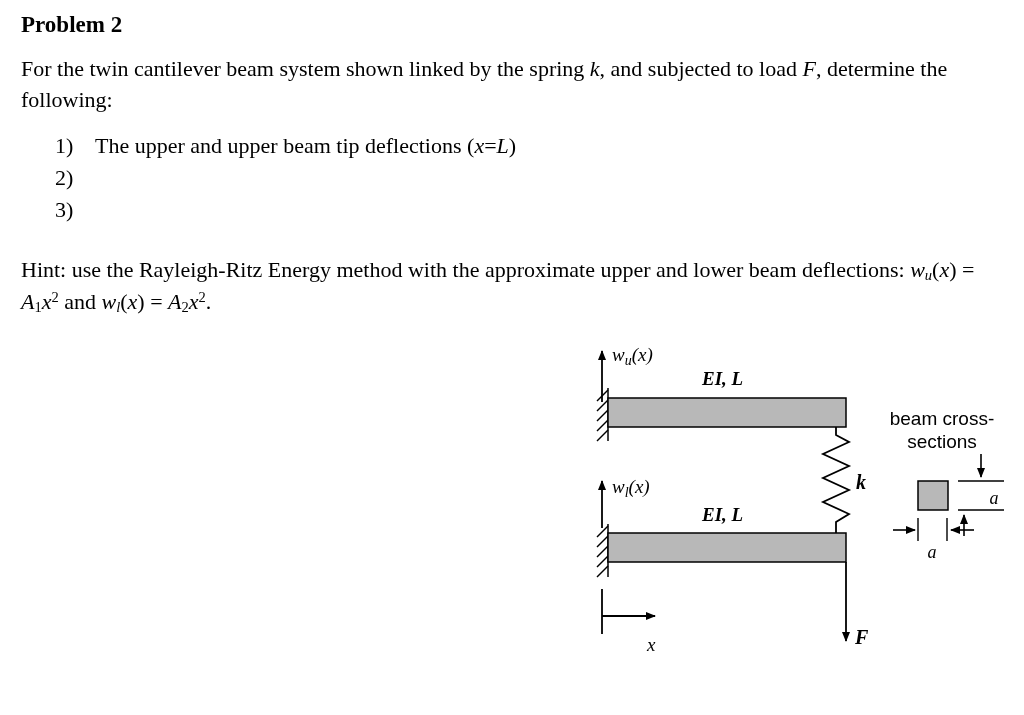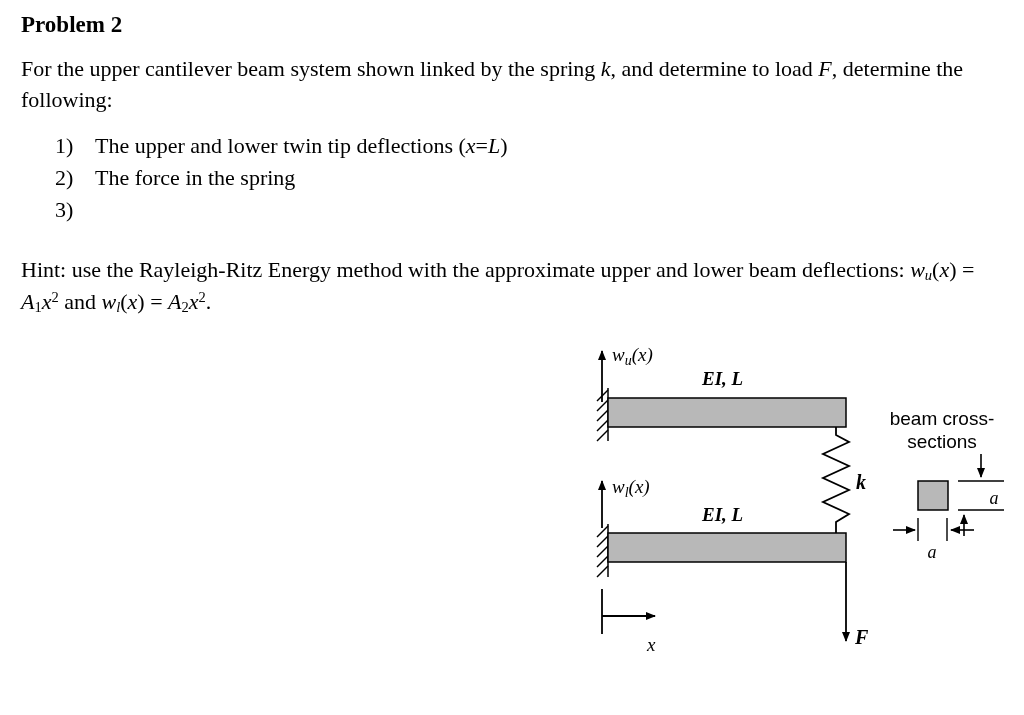--- a/index.html
+++ b/index.html
@@ -42,30 +42,29 @@
   .t-sans    { font: 19px "Liberation Sans", "DejaVu Sans", sans-serif; fill: #000; }
   .t-dim     { font: italic 18px "Liberation Serif", "DejaVu Serif", serif; fill: #000; }
 </style>
 </head>
 <body>
 
 <div class="page">
 
   <h1 class="title">Problem 2</h1>
 
-  <p class="intro"><span>For the upper cantilever beam system shown linked by the spring </span><i>k</i><span>, and determine to load </span><i>F</i><span>, determine the following:</span></p>
+  <p class="intro"><span>For the twin cantilever beam system shown linked by the spring </span><i>k</i><span>, and subjected to load </span><i>F</i><span>, determine the following:</span></p>
 
   <ol class="tasks">
     <li>
       <span class="num">1)</span>
-      <span class="txt"><span>The upper and lower twin tip deflections (</span><i>x</i><span>=</span><i>L</i><span>)</span></span>
+      <span class="txt"><span>The upper and upper beam tip deflections (</span><i>x</i><span>=</span><i>L</i><span>)</span></span>
     </li>
     <li>
       <span class="num">2)</span>
-      <span class="txt">The force in the spring</span>
     </li>
     <li>
       <span class="num">3)</span>
     </li>
   </ol>
 
   <p class="hint"><span>Hint: use the Rayleigh-Ritz Energy method with the approximate upper and lower beam deflections: </span><span class="math"><i>w</i><sub><i>u</i></sub><span>(</span><i>x</i><span>) = </span><i>A</i><sub>1</sub><i>x</i><sup>2</sup></span><span> and </span><span class="math"><i>w</i><sub><i>l</i></sub><span>(</span><i>x</i><span>) = </span><i>A</i><sub>2</sub><i>x</i><sup>2</sup></span><span>.</span></p>
 
   <div class="diagram">
     <svg width="447" height="336" viewBox="0 0 447 336" xmlns="http://www.w3.org/2000/svg">

